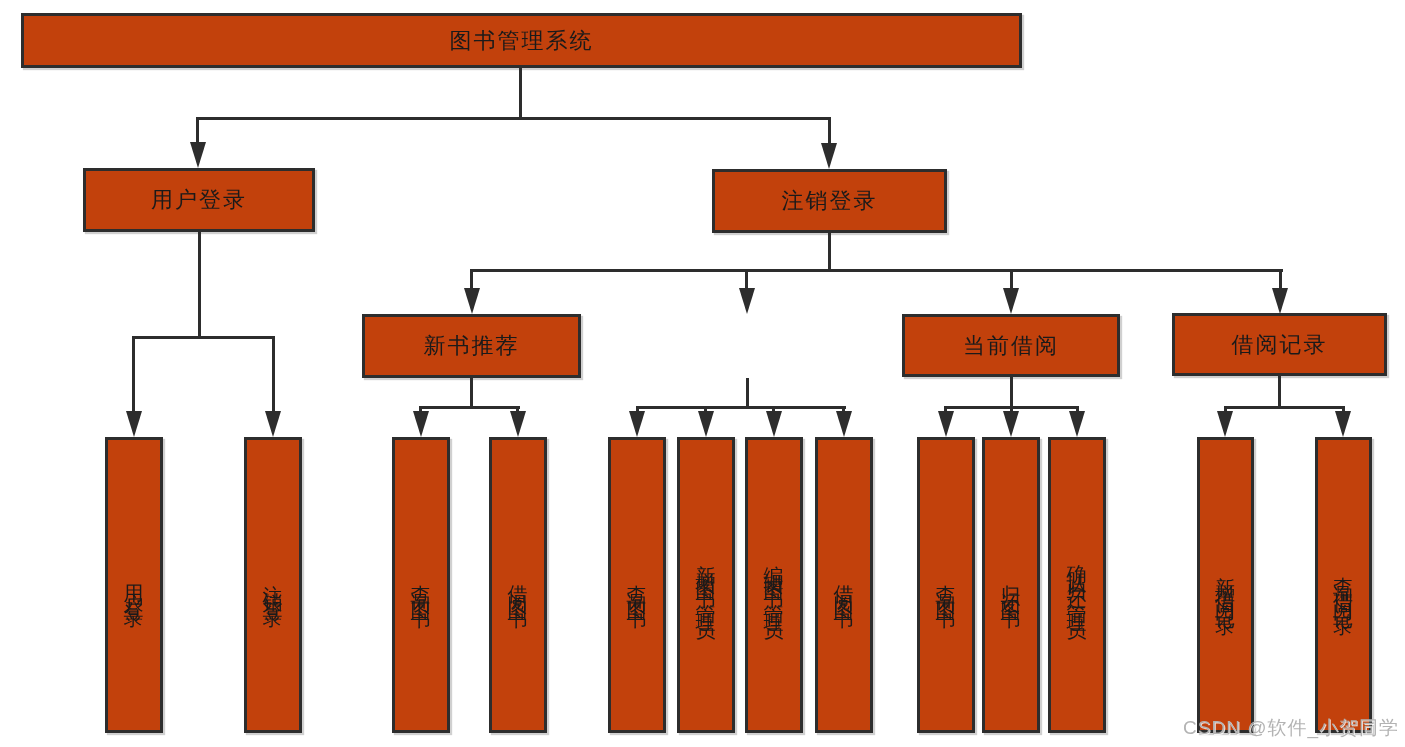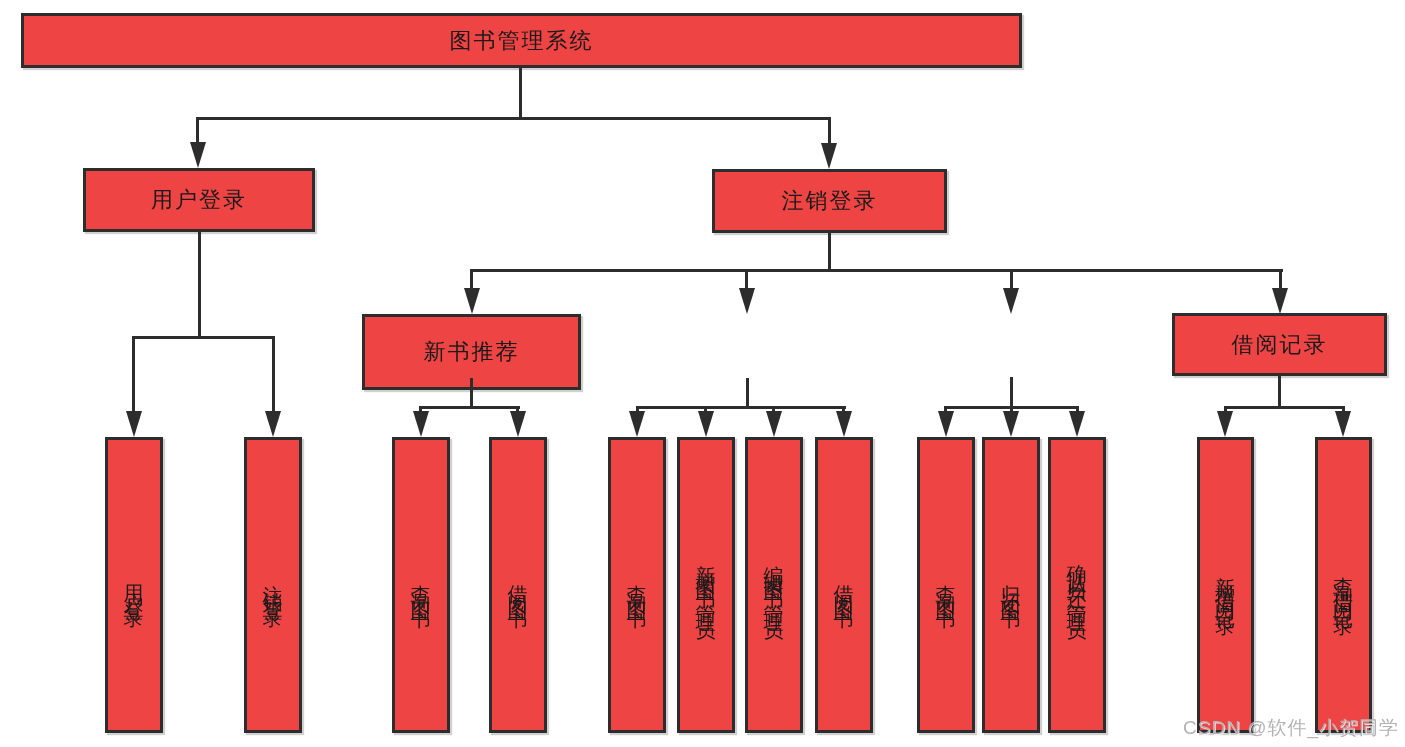--- a/index.html
+++ b/index.html
@@ -11,21 +11,21 @@
   .canvas {
     position: relative;
     width: 1405px;
     height: 747px;
     background: #ffffff;
     overflow: hidden;
   }
   .box {
     position: absolute;
     box-sizing: border-box;
-    background: #ef4444;
+    background: #c2410c;
     border: 3px solid #2d2d2d;
     box-shadow: 2px 2px 1px rgba(120,120,120,0.35);
     display: flex;
     align-items: center;
     justify-content: center;
     color: #1a1a1a;
   }
   .h-text {
     font-size: 22px;
     letter-spacing: 2px;
@@ -72,22 +72,25 @@
     <span class="h-text">图书管理系统</span>
   </div>
 
   <div class="box" style="left:83px; top:168px; width:232px; height:64px;">
     <span class="h-text">用户登录</span>
   </div>
   <div class="box" style="left:712px; top:169px; width:235px; height:64px;">
     <span class="h-text">注销登录</span>
   </div>
 
-  <div class="box" style="left:362px; top:314px; width:219px; height:76px;">
+  <div class="box" style="left:362px; top:314px; width:219px; height:64px;">
     <span class="h-text">新书推荐</span>
+  </div>
+  <div class="box" style="left:902px; top:314px; width:218px; height:63px;">
+    <span class="h-text">当前借阅</span>
   </div>
   <div class="box" style="left:1172px; top:313px; width:215px; height:63px;">
     <span class="h-text">借阅记录</span>
   </div>
 
   <div class="box" style="left:105px; top:437px; width:58px; height:296px;">
     <span class="v-text">用户登录</span>
   </div>
   <div class="box" style="left:244px; top:437px; width:58px; height:296px;">
     <span class="v-text">注销登录</span>

